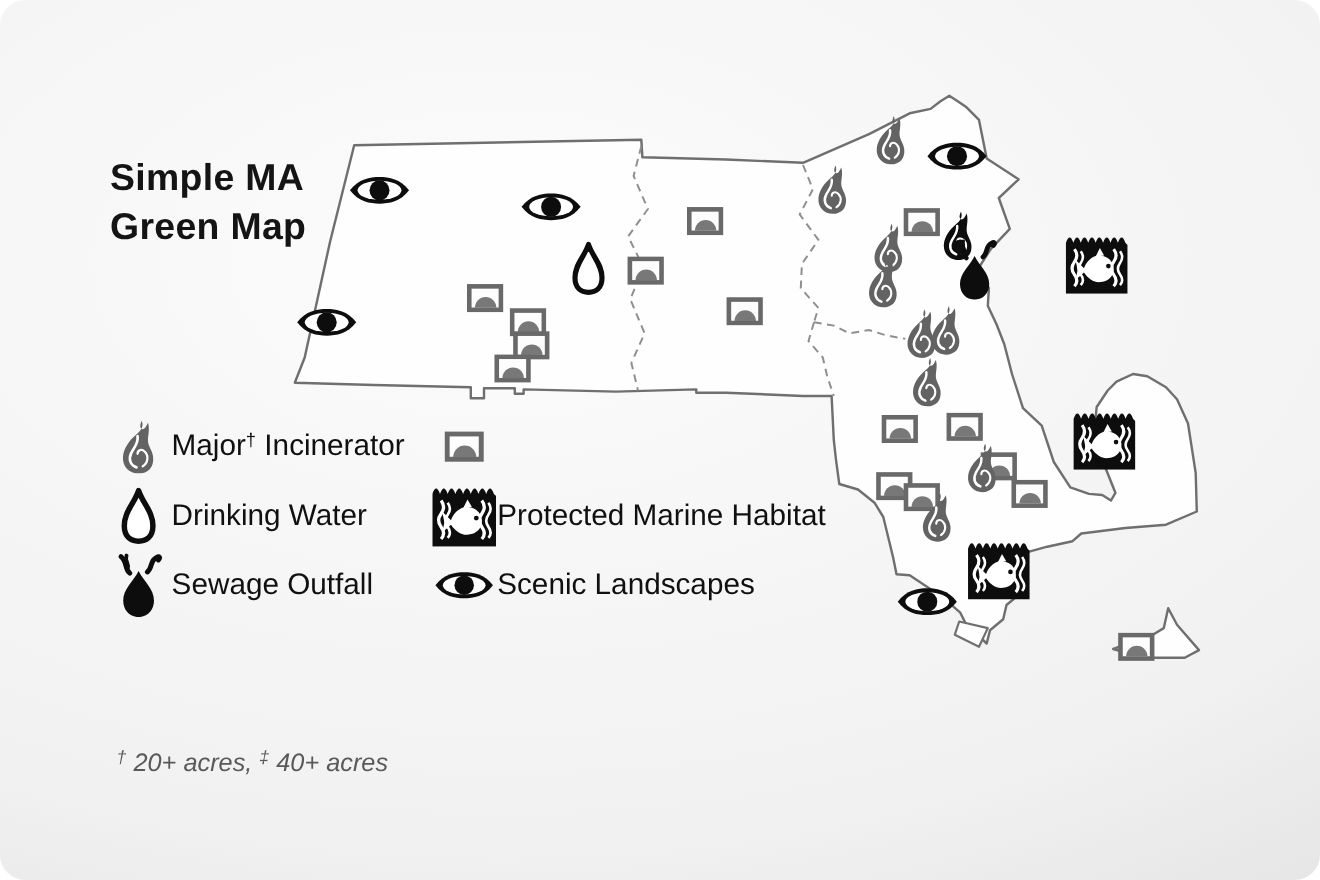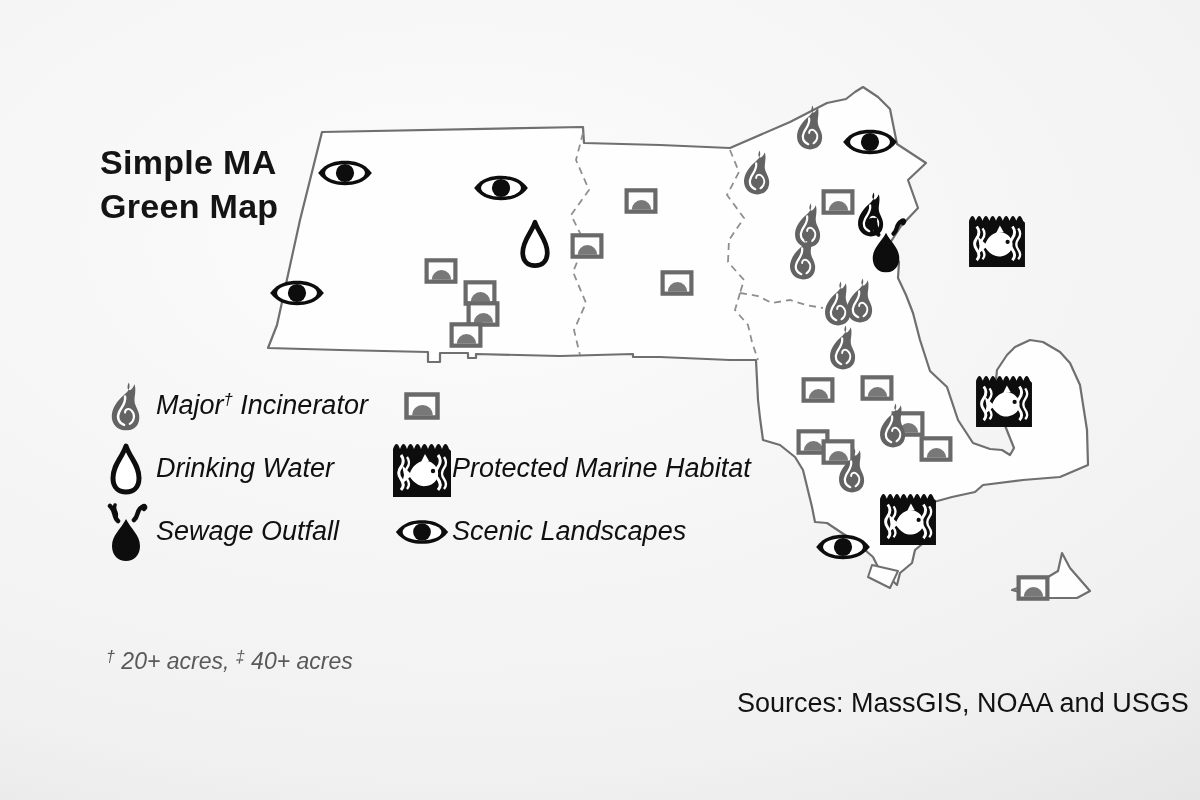--- a/index.html
+++ b/index.html
@@ -1,34 +1,35 @@
 <!DOCTYPE html>
 <html><head>
 <meta charset="utf-8">
 <style>
   html,body{margin:0;padding:0;}
   .stage{
     position:relative;width:1200px;height:800px;overflow:hidden;
     background:radial-gradient(ellipse 140% 120% at 38% 30%, #fcfcfc 0%, #f1f1f1 55%, #d5d5d5 100%);
     font-family:"Liberation Sans", sans-serif;
+    border-radius:23px;
   }
   .map-svg{position:absolute;left:0;top:0;width:1200px;height:800px;}
   .title{
     position:absolute;left:100px;top:140px;
     font-size:34px;font-weight:bold;line-height:1.3;color:#141414;
     white-space:pre-line;letter-spacing:.3px;
   }
   .legend{position:absolute;left:96px;top:374px;}
   .lrow{display:flex;align-items:center;height:63px;}
   .licon{width:60px;display:flex;justify-content:center;align-items:center;flex:0 0 60px;}
-  .llabel{font-size:27px;color:#101010;white-space:nowrap;font-style:italic;}
+  .llabel{font-size:27px;color:#101010;white-space:nowrap;}
   .llabel.c1{width:236px;flex:0 0 236px;}
   .llabel sup{font-size:62%;line-height:0;vertical-align:9px;}
   .footnote{
-    position:absolute;left:106px;top:648px;
+    position:absolute;left:106px;top:680px;
     font-size:23px;font-style:italic;color:#595959;
   }
   .footnote sup{font-size:70%;line-height:0;vertical-align:7px;}
   .sources{position:absolute;left:737px;top:688px;font-size:27px;color:#121212;}
 </style>
 </head>
 <body>
 
 <div class="stage">
 
@@ -173,15 +174,14 @@
         <svg width="54" height="26" viewBox="0 0 64 30">
             <use href="#sym-eye"></use>
           </svg>
       </span>
       <span class="llabel"><span></span><sup></sup><span>Scenic Landscapes</span></span>
     </div>
   </div>
 
   <div class="footnote"><sup>†</sup><span> 20+ acres, </span><sup>‡</sup><span> 40+ acres</span></div>
 
-  <div class="sources">Sources: MassGIS, NOAA and USGS</div>
 
 </div>
 
 </body></html>

